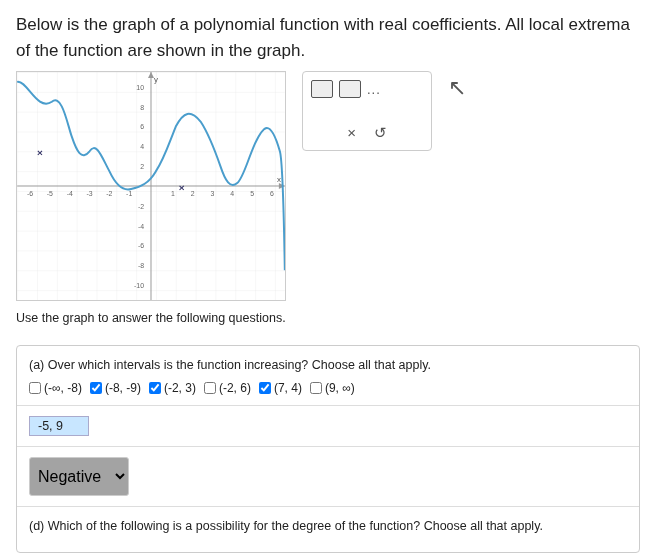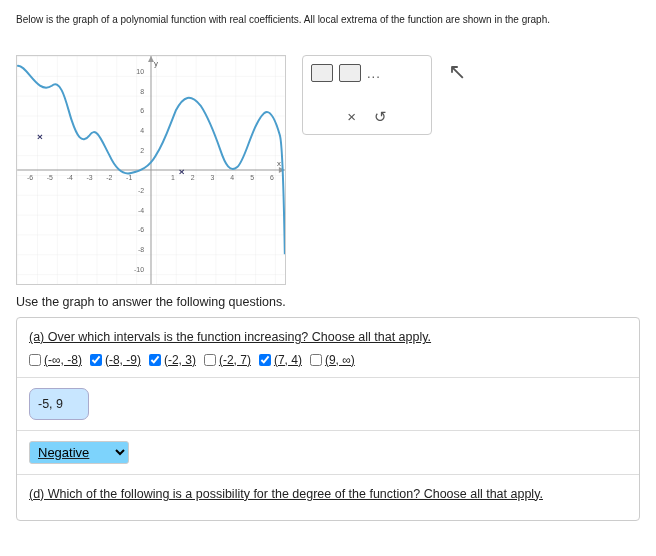--- a/index.html
+++ b/index.html
@@ -6,23 +6,23 @@
     body {
       font-family: Arial, sans-serif;
       font-size: 13px;
       background: #fff;
       color: #222;
       width: 656px;
       min-height: 556px;
       padding: 12px 16px;
     }
     .intro-text {
-      font-size: 10px;
+      font-size: 17px;
       line-height: 1.5;
-      margin-bottom: 28px;
+      margin-bottom: 8px;
     }
     .graph-and-widget {
       display: flex;
       gap: 16px;
       align-items: flex-start;
       margin-bottom: 10px;
     }
     .graph-container {
       width: 270px;
       height: 230px;
@@ -77,32 +77,31 @@
       color: #555;
       cursor: pointer;
     }
     .widget-undo {
       font-size: 15px;
       color: #555;
       cursor: pointer;
     }
     .use-graph-text {
       font-size: 12.5px;
-      margin-bottom: 8px;
+      margin-bottom: 20px;
     }
     .questions-box {
       border: 1px solid #ccc;
       border-radius: 4px;
       padding: 0;
       background: #fff;
     }
     .question-section {
       padding: 10px 12px;
       border-bottom: 1px solid #ddd;
-      text-decoration: underline;
     }
     .question-section:last-child {
       border-bottom: none;
     }
     .question-label {
       font-size: 12.5px;
       line-height: 1.5;
       margin-bottom: 6px;
     }
     .checkbox-row {
@@ -119,37 +118,37 @@
     }
     .checkbox-item input[type="checkbox"] {
       width: 12px;
       height: 12px;
       margin: 0;
       cursor: pointer;
     }
     .answer-highlight {
       background: #c8e6ff;
       border: 1px solid #aac;
-      border-radius: 7px;
-      padding: 8px 8px;
+      border-radius: 0;
+      padding: 2px 8px;
       font-size: 12.5px;
       display: inline-block;
       min-width: 60px;
     }
     .dropdown-container {
       display: flex;
       align-items: center;
       gap: 4px;
     }
     select.answer-select {
-      font-size: 13px;
-      padding: 2px 4px;
+      font-size: 16px;
+      padding: 9px 4px;
       border: 1px solid #ccc;
       border-radius: 3px;
-      background: #7dd3fc;
+      background: #a3a3a3;
       cursor: pointer;
       min-width: 100px;
     }
   </style>
 </head>
 <body>
 
 <p class="intro-text">Below is the graph of a polynomial function with real coefficients. All local extrema of the function are shown in the graph.</p>
 
 <div class="graph-and-widget">
@@ -251,21 +250,21 @@
       <label class="checkbox-item">
         <input type="checkbox" checked="" style=""> 
           <span>(-8, -9)</span>
       </label>
       <label class="checkbox-item">
         <input type="checkbox" checked="" style=""> 
           <span>(-2, 3)</span>
       </label>
       <label class="checkbox-item">
         <input type="checkbox" style=""> 
-          <span>(-2, 7)</span>
+          <span>(-2, 6)</span>
       </label>
       <label class="checkbox-item">
         <input type="checkbox" checked="" style=""> 
           <span>(7, 4)</span>
       </label>
       <label class="checkbox-item">
         <input type="checkbox" style=""> 
           <span>(9, ∞)</span>
       </label>
     </div>

